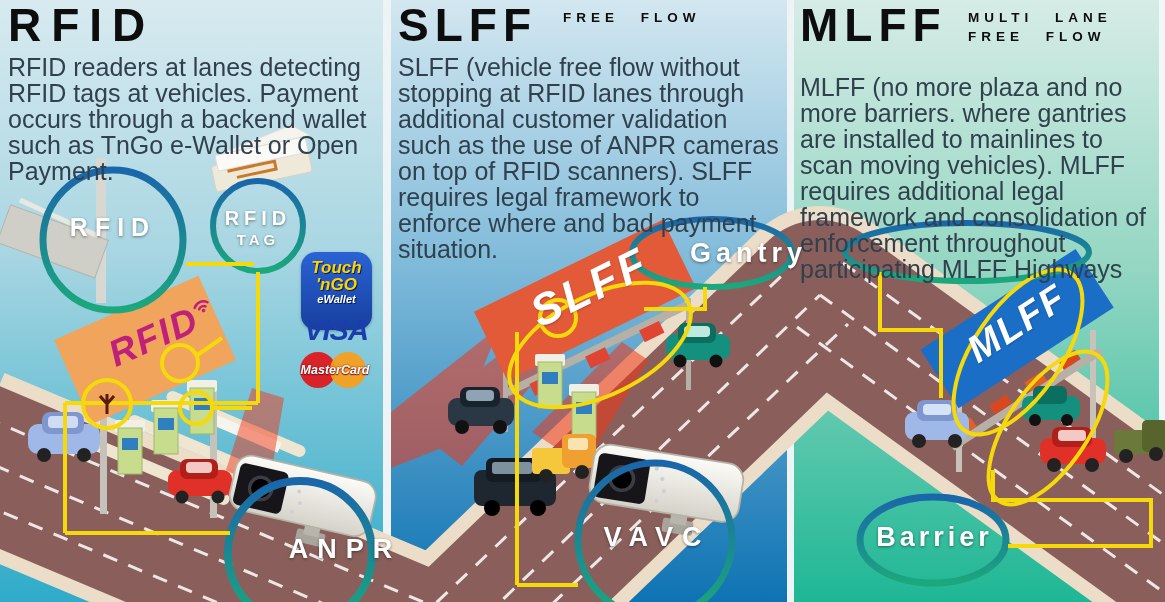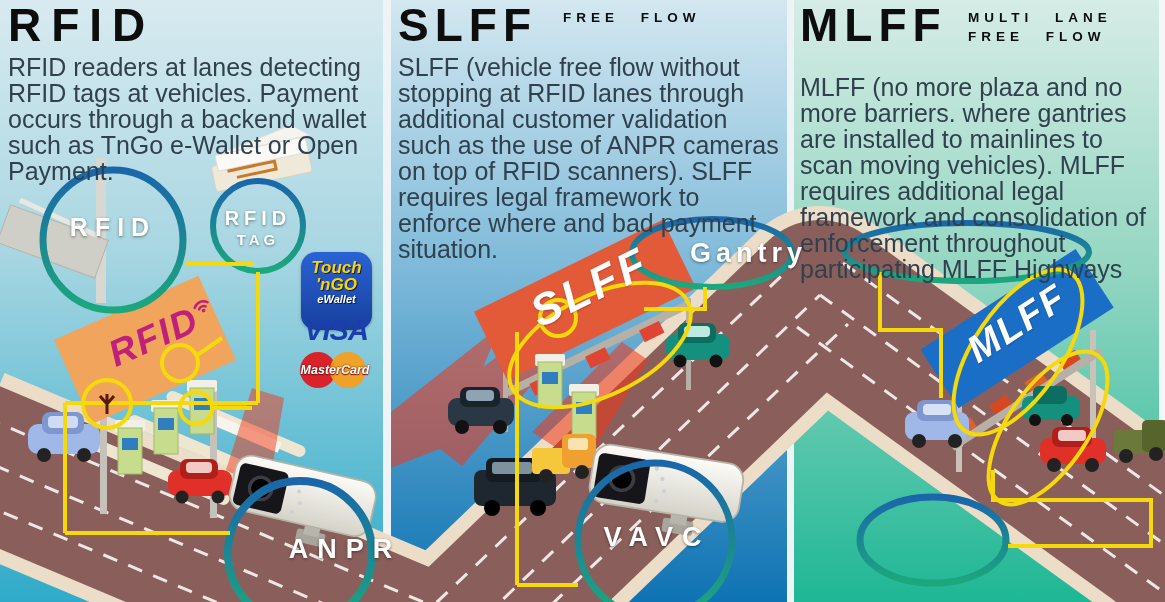--- a/index.html
+++ b/index.html
@@ -346,20 +346,21 @@
   <div class="lbl callout" id="lbl-reader">
     <div class="l1">RFID</div>
   </div>
   <div class="lbl callout" id="lbl-tag">
     <div class="l1">RFID</div>
     <div class="l2">TAG</div>
   </div>
   <div class="lbl callout" id="lbl-anpr">ANPR</div>
   <div class="lbl callout" id="lbl-gantry">Gantry</div>
   <div class="lbl callout" id="lbl-vavc">VAVC</div>
+  <div class="lbl callout" id="lbl-barrier">Barrier</div>
 
   <div class="lbl banner-lbl" id="banner-rfid-lbl">
     <span>RFID</span>
     <span class="wifi">
       <svg width="24" height="20" viewBox="0 0 24 20">
         <path d="M5 12 a9 9 0 0 1 14 0 M8.5 15 a5 5 0 0 1 7 0" stroke="#bf2079" stroke-width="2.5" fill="none" stroke-linecap="round"></path>
         <circle cx="12" cy="18" r="1.8" fill="#bf2079"></circle>
       </svg>
     </span>
   </div>

